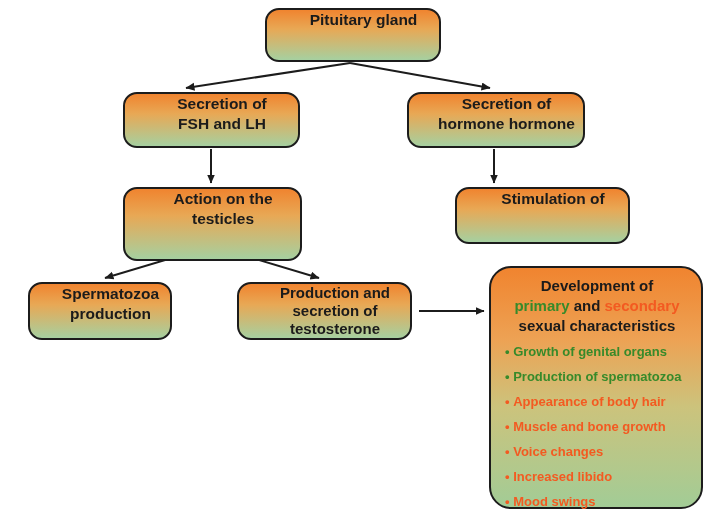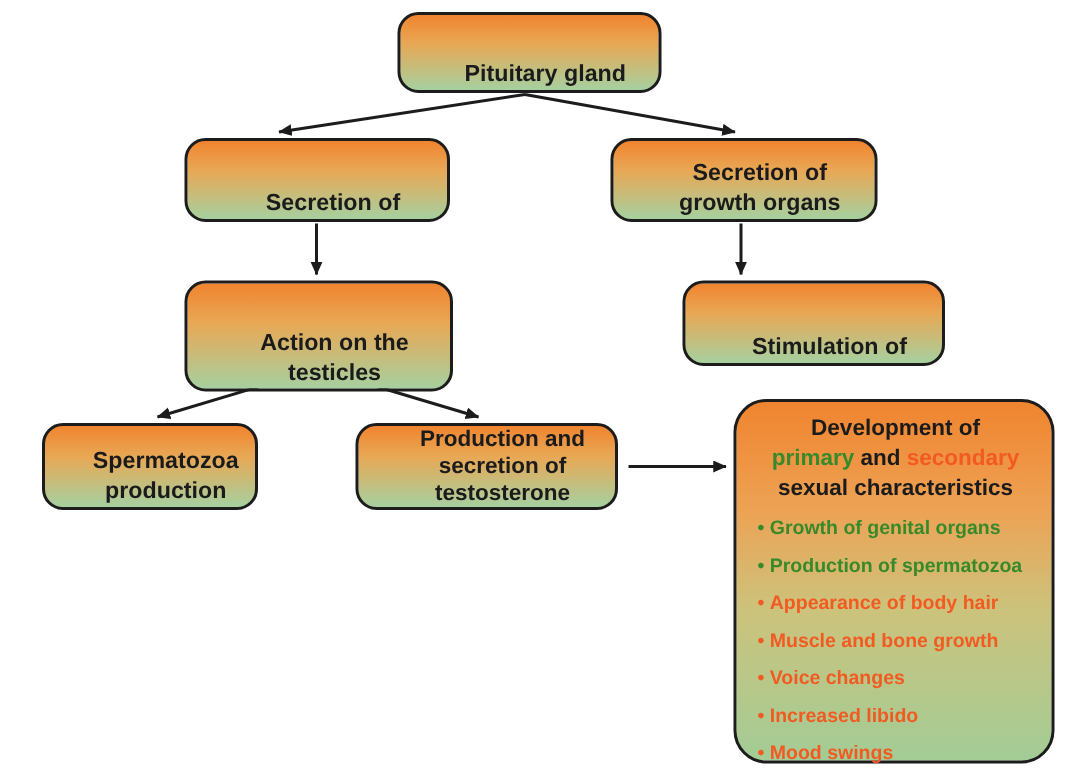--- a/index.html
+++ b/index.html
@@ -22,21 +22,21 @@
     pointer-events: none;
   }
   .node {
     position: absolute;
     border: 2px solid #1c1c1c;
     border-radius: 14px;
     background: linear-gradient(180deg, #f0842f 0%, #e8a855 38%, #a6d0a0 100%);
     display: flex;
     flex-direction: column;
     align-items: center;
-    justify-content: flex-end;
+    justify-content: flex-start;
     text-align: center;
     color: #1b1b1b;
     font-size: 15.5px;
     line-height: 20px;
     padding-left: 21px;
   }
   .t-reg  { font-weight: bold; }
   .t-bold { font-weight: bold; }
 
   
@@ -102,25 +102,26 @@
       <line x1="419" y1="311" x2="484" y2="311" marker-end="url(#ah)"></line>
     </g>
   </svg>
 
   <div class="node n-pituitary">
     <span class="t-bold">Pituitary gland</span>
   </div>
 
   <div class="node n-fsh">
     <span class="t-reg">Secretion of</span>
+    <span class="t-bold">FSH and LH</span>
   </div>
 
   <div class="node n-growth-hormone">
     <span class="t-reg">Secretion of</span>
-    <span class="t-bold">growth organs</span>
+    <span class="t-bold">hormone hormone</span>
   </div>
 
   <div class="node n-testicles">
     <span class="t-reg">Action on the</span>
     <span class="t-bold">testicles</span>
   </div>
 
   <div class="node n-general-growth">
     <span class="t-reg">Stimulation of</span>
   </div>

